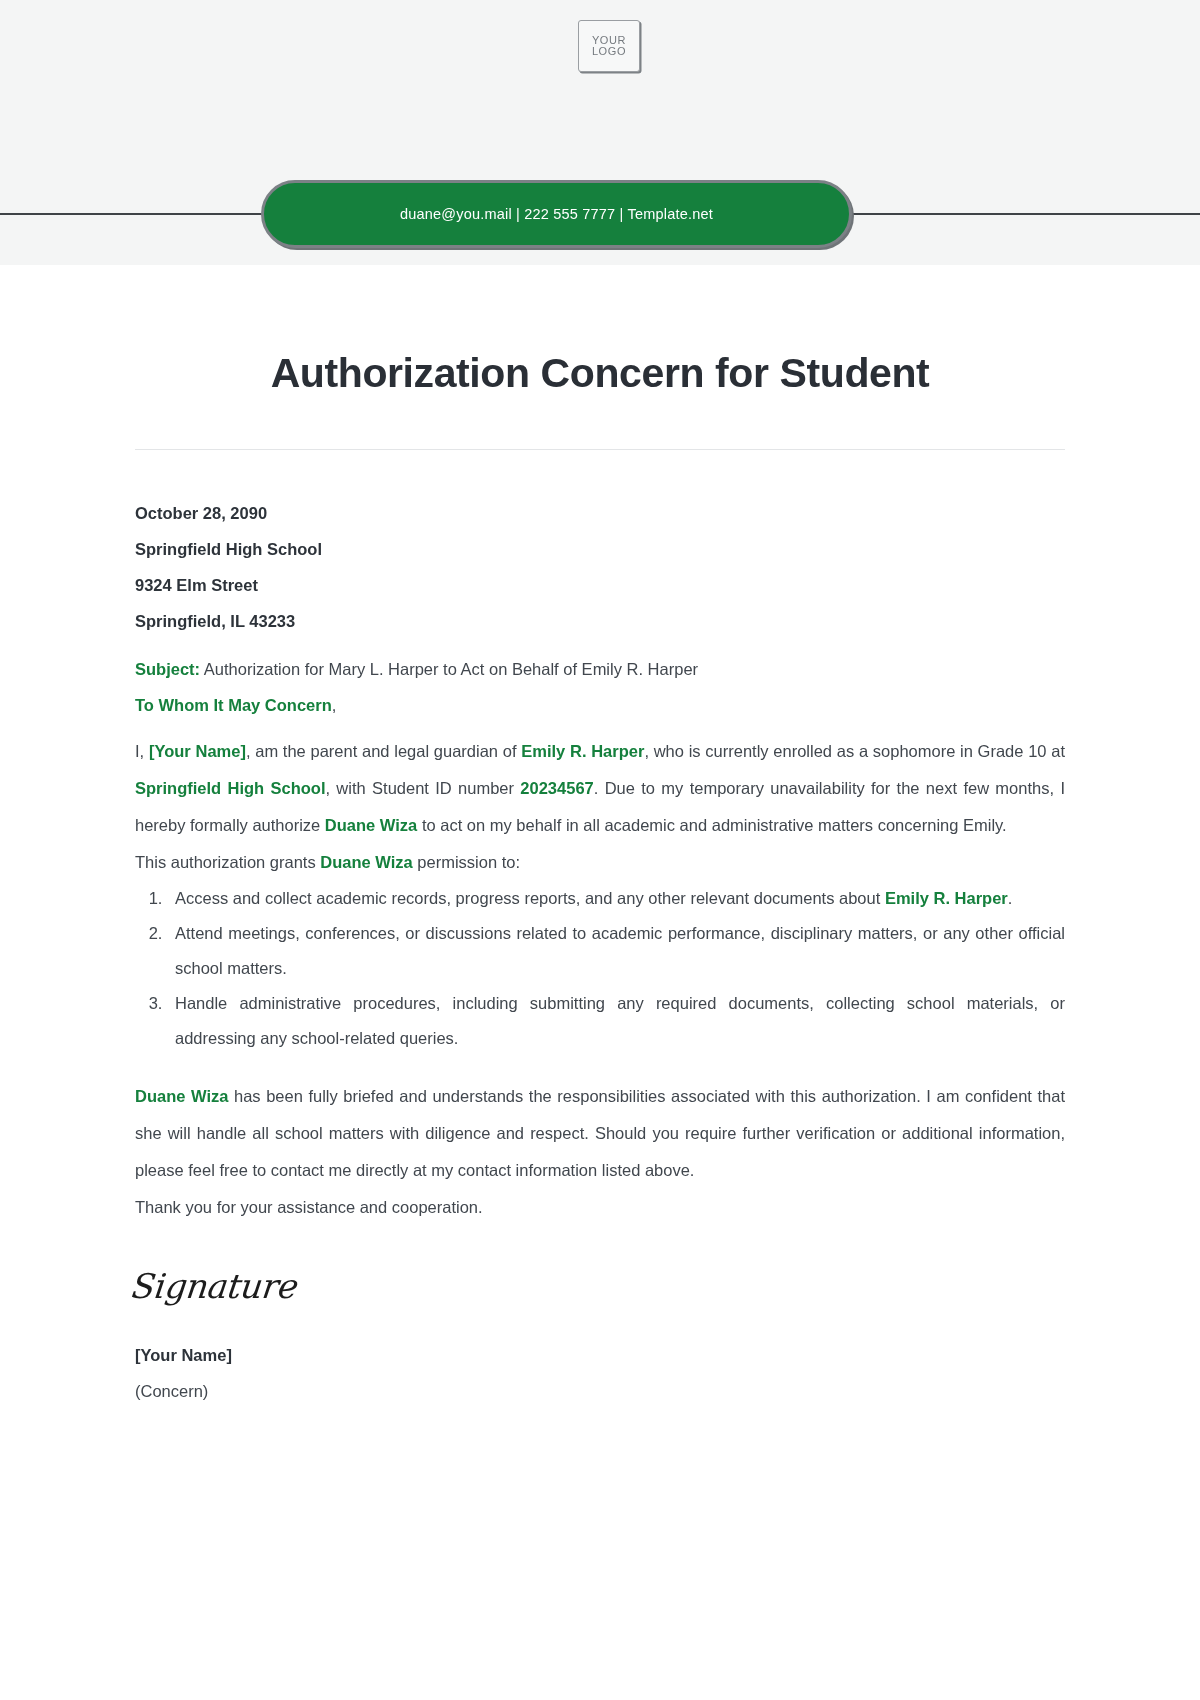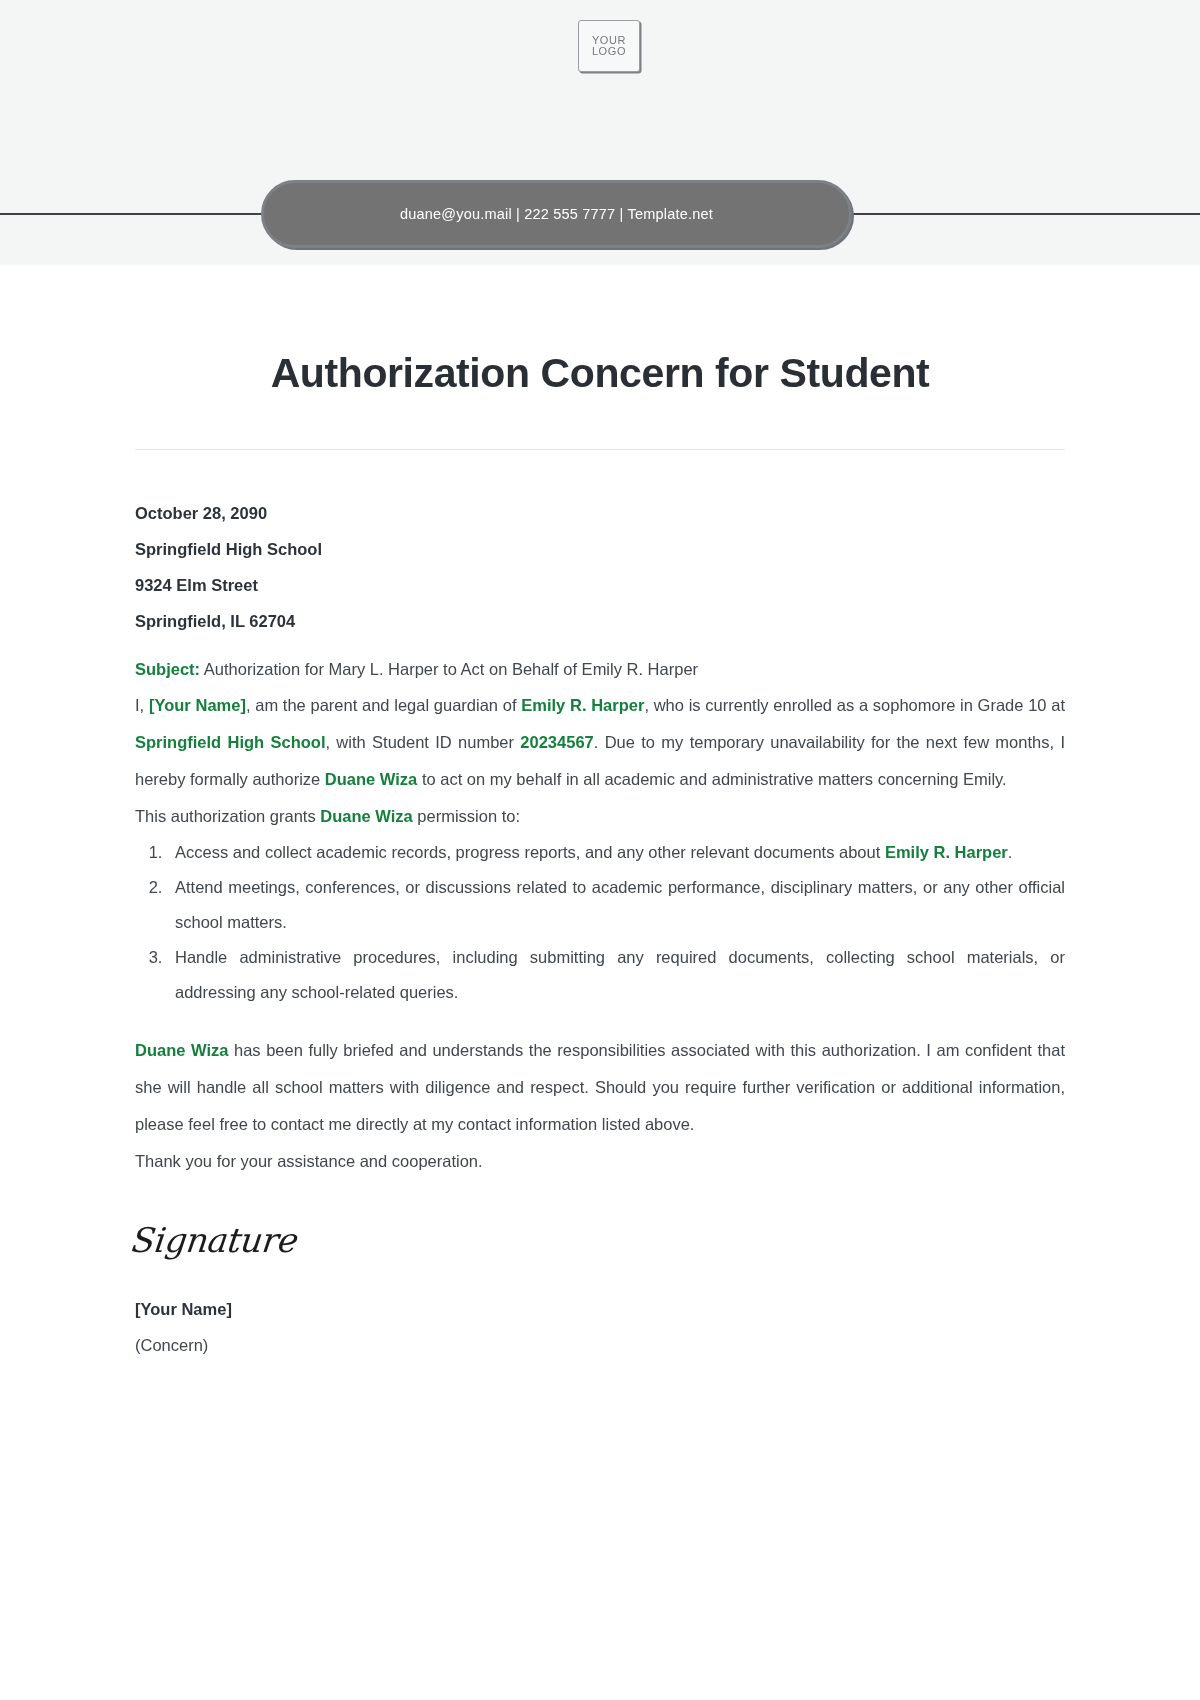--- a/index.html
+++ b/index.html
@@ -59,21 +59,21 @@
     border-top: 2.5px solid #3f4347;
   }
 
   .contact-pill {
     position: absolute;
     top: 180px;
     left: 261px;
     width: 591px;
     height: 68px;
     border-radius: 34px;
-    background: #737373;
+    background: #15803d;
     border: 3px solid #7c8186;
     display: flex;
     align-items: center;
     justify-content: center;
     box-shadow: 2px 2px 0 0 #6f7478;
   }
   .contact-pill .contact-text {
     color: #ffffff;
     font-size: 14.5px;
     letter-spacing: 0.2px;
@@ -200,27 +200,30 @@
   <h1 class="doc-title">Authorization Concern for Student</h1>
 
   <div class="title-rule"></div>
 
   <div class="content">
 
     <div class="addr-block">
       <div class="addr-line">October 28, 2090</div>
       <div class="addr-line">Springfield High School</div>
       <div class="addr-line">9324 Elm Street</div>
-      <div class="addr-line">Springfield, IL 62704</div>
+      <div class="addr-line">Springfield, IL 43233</div>
     </div>
 
     <div class="subject-line">
       <b>Subject:</b><span> Authorization for Mary L. Harper to Act on Behalf of Emily R. Harper</span>
     </div>
 
+    <div class="salutation">
+      <b>To Whom It May Concern</b><span>,</span>
+    </div>
 
     <p class="body-para"><span>I, </span><b>[Your Name]</b><span>, am the parent and legal guardian of </span><b>Emily R. Harper</b><span>, who is currently enrolled as a sophomore in Grade 10 at </span><b>Springfield High School</b><span>, with Student ID number </span><b>20234567</b><span>. Due to my temporary unavailability for the next few months, I hereby formally authorize </span><b>Duane Wiza</b><span> to act on my behalf in all academic and administrative matters concerning Emily.</span></p>
 
     <p class="body-para nojust"><span>This authorization grants </span><b>Duane Wiza</b><span> permission to:</span></p>
 
     <ol class="perm-list">
       <li><span>Access and collect academic records, progress reports, and any other relevant documents about </span><b>Emily R. Harper</b><span>.</span></li>
       <li><span>Attend meetings, conferences, or discussions related to academic performance, disciplinary matters, or any other official school matters.</span><b></b><span></span></li>
       <li><span>Handle administrative procedures, including submitting any required documents, collecting school materials, or addressing any school-related queries.</span><b></b><span></span></li>
     </ol>

